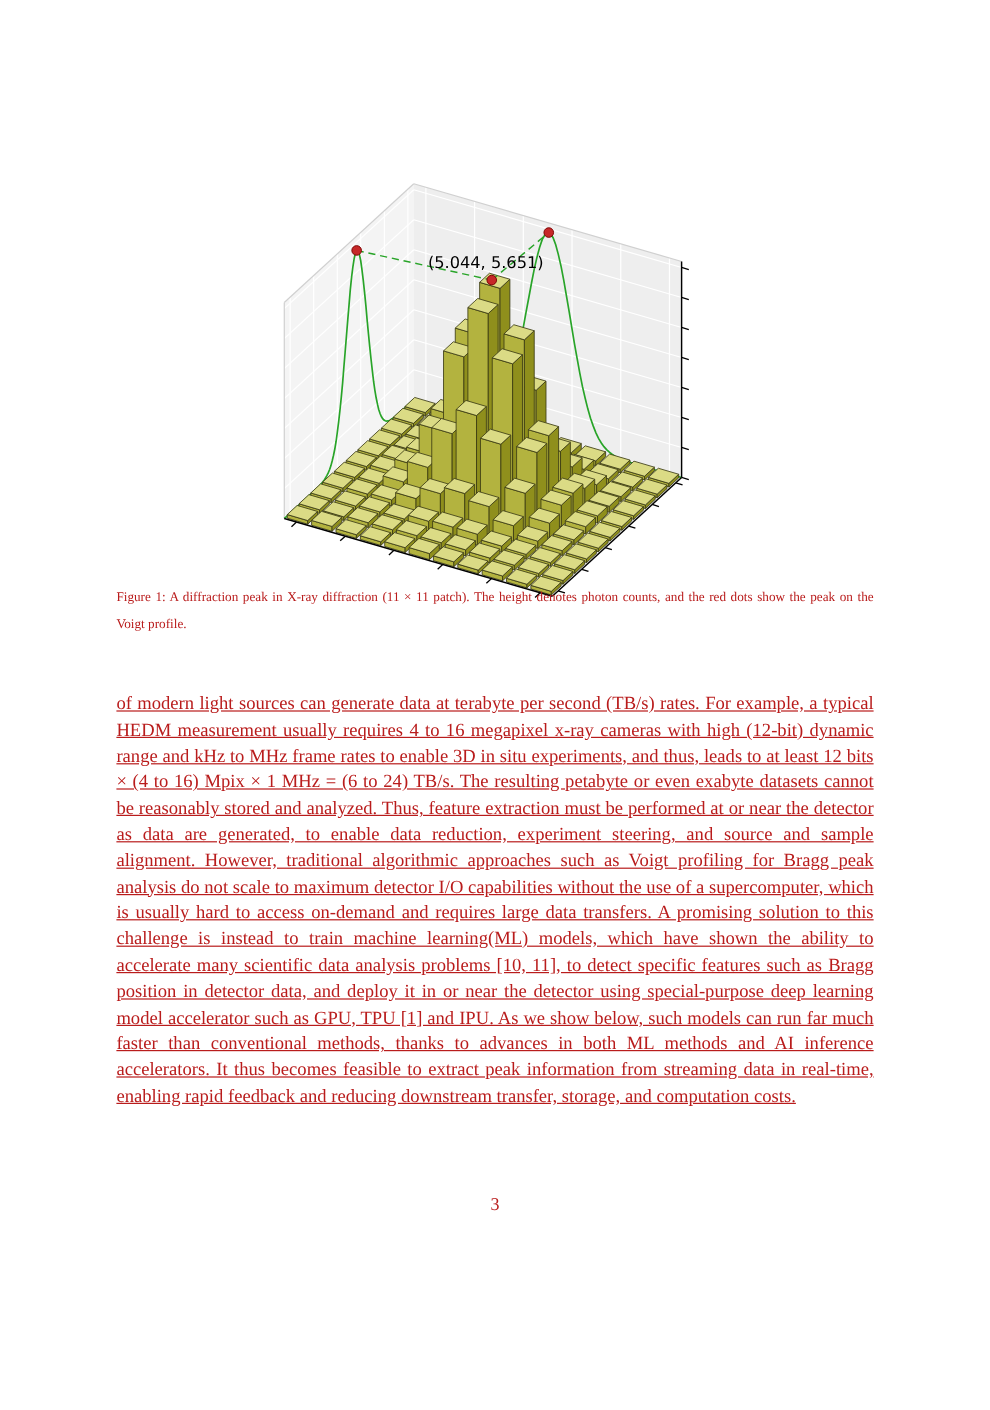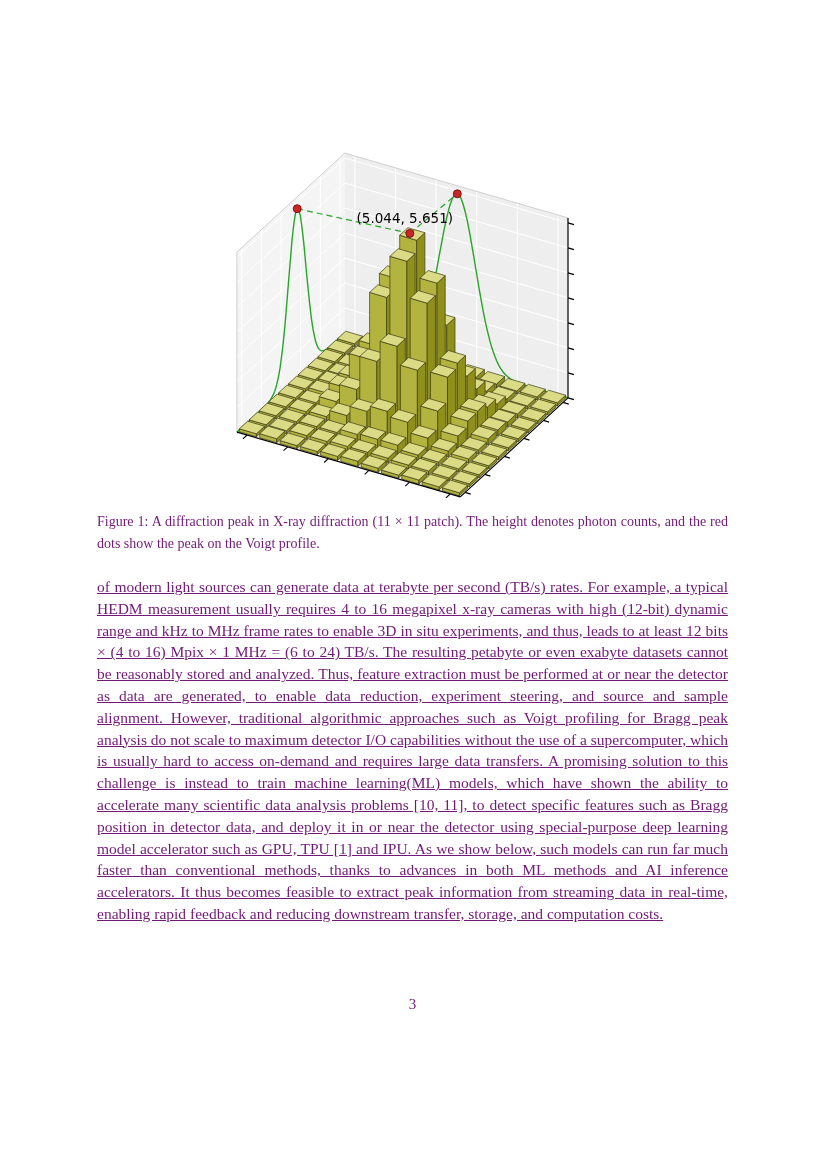--- a/index.html
+++ b/index.html
@@ -1,19 +1,19 @@
 <!DOCTYPE html>
 <html><head>
 <meta charset="utf-8">
 <style>
   html,body{margin:0;padding:0;background:#888;}
   .page{position:relative;width:825px;height:1175px;background:#ffffff;margin:0 auto;
-        font-family:"Liberation Serif", serif;color:#701a75;overflow:hidden;}
+        font-family:"Liberation Serif", serif;color:#b91c1c;overflow:hidden;}
   .figure-svg{position:absolute;left:0;top:0;}
-  .caption{position:absolute;left:97px;top:511px;width:631px;font-size:14px;
+  .caption{position:absolute;left:97px;top:487px;width:631px;font-size:11px;
            line-height:22px;text-align:justify;}
   .body-text{position:absolute;left:97px;top:576px;width:631px;font-size:15.5px;
              line-height:21.8px;text-align:justify;text-decoration:underline;}
   .page-number{position:absolute;left:0;top:996px;width:825px;text-align:center;font-size:15px;}
 </style>
 </head>
 <body>
 
 <div class="page">
 

